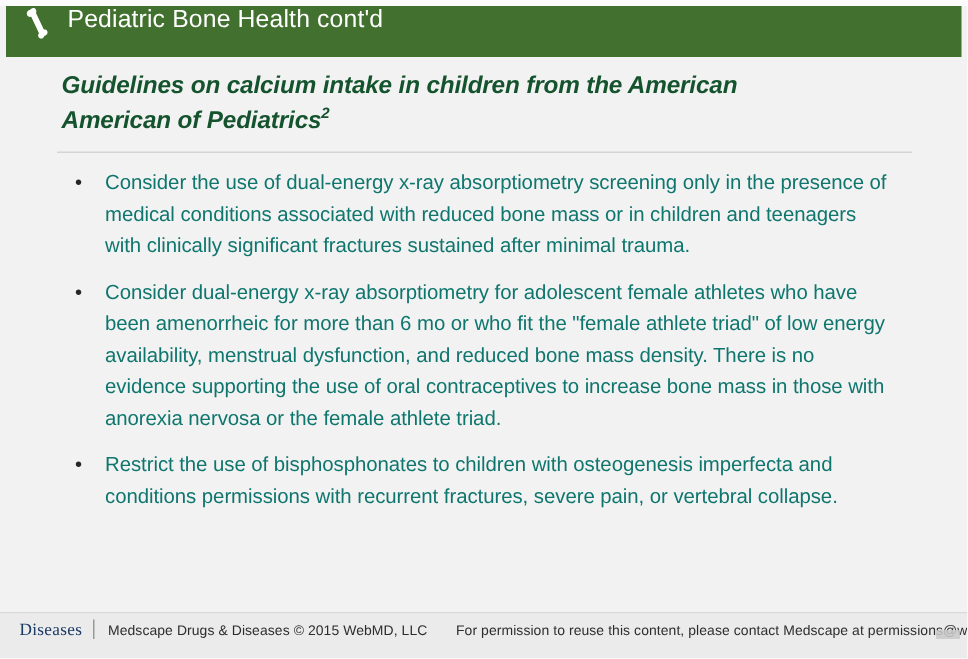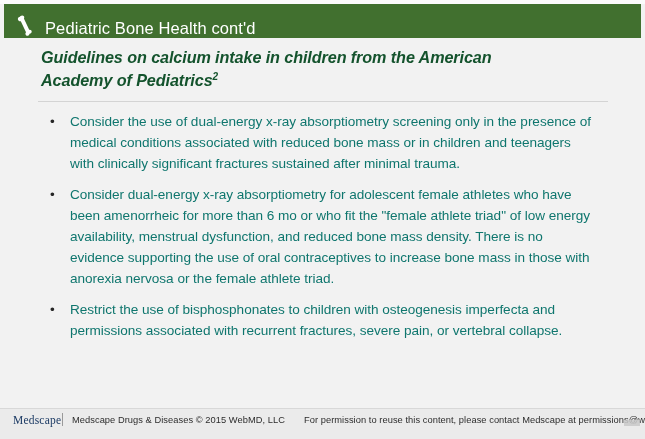--- a/index.html
+++ b/index.html
@@ -29,21 +29,21 @@
   }
   .title-bar {
     position: absolute;
     left: 4px;
     top: 4px;
     width: 637px;
     height: 34px;
     background: #41702f;
     box-sizing: border-box;
     display: flex;
-    align-items: flex-end;
+    align-items: flex-start;
   }
   .bone-icon {
     width: 22px;
     height: 24px;
     margin-left: 11px;
     margin-right: 8px;
     flex: 0 0 auto;
     display: block;
   }
   .title-text {
@@ -202,45 +202,45 @@
                C2.7 6.0 2.6 4.5 3.4 3.5
                c0.4 -0.5 1.0 -0.8 1.6 -0.8
                c0.1 -0.3 0.3 -0.5 0.6 -0.7 Z" fill="#ffffff"></path>
     </svg>
     <span class="title-text">Pediatric Bone Health cont'd</span>
   </div>
 
   <div class="heading">
     <span>Guidelines on calcium intake in children from the American</span>
     <br>
-    <span>Academy of Pediatrics</span><sup>2</sup>
+    <span>American of Pediatrics</span><sup>2</sup>
   </div>
 
   <div class="rule"></div>
 
   <div class="bullets">
 
     <div class="bullet-row">
       <span class="bullet-dot">•</span>
       <span class="bullet-text">Consider the use of dual-energy x-ray absorptiometry screening only in the presence of medical conditions associated with reduced bone mass or in children and teenagers with clinically significant fractures sustained after minimal trauma.</span>
     </div>
 
     <div class="bullet-row">
       <span class="bullet-dot">•</span>
       <span class="bullet-text">Consider dual-energy x-ray absorptiometry for adolescent female athletes who have been amenorrheic for more than 6 mo or who fit the "female athlete triad" of low energy availability, menstrual dysfunction, and reduced bone mass density. There is no evidence supporting the use of oral contraceptives to increase bone mass in those with anorexia nervosa or the female athlete triad.</span>
     </div>
 
     <div class="bullet-row">
       <span class="bullet-dot">•</span>
-      <span class="bullet-text">Restrict the use of bisphosphonates to children with osteogenesis imperfecta and permissions associated with recurrent fractures, severe pain, or vertebral collapse.</span>
+      <span class="bullet-text">Restrict the use of bisphosphonates to children with osteogenesis imperfecta and conditions permissions with recurrent fractures, severe pain, or vertebral collapse.</span>
     </div>
 
   </div>
 
   <div class="footer-rule"></div>
   <div class="footer"></div>
-  <div class="footer-logo">Medscape</div>
+  <div class="footer-logo">Diseases</div>
   <div class="footer-sep"></div>
   <div class="footer-left-text">Medscape Drugs &amp; Diseases © 2015  WebMD, LLC</div>
   <div class="footer-right-text">For permission to reuse this content,  please contact Medscape  at permissions@webmd.net</div>
   <div class="footer-mark"></div>
 
 </div>
 
 </body></html>

